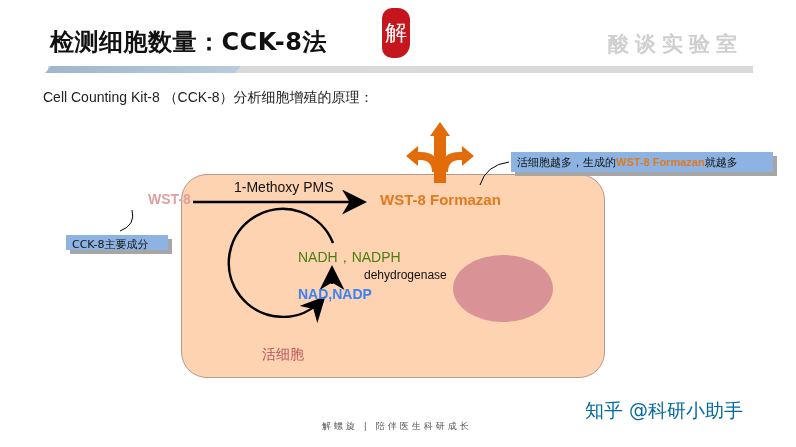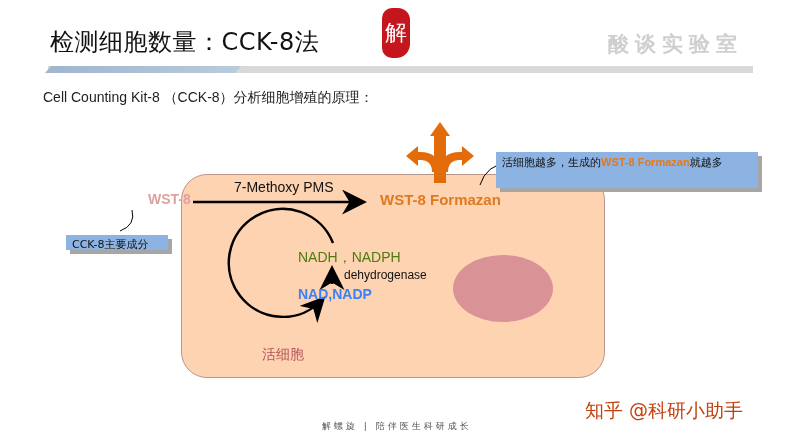--- a/index.html
+++ b/index.html
@@ -1,45 +1,45 @@
 <!DOCTYPE html>
 <html><head>
 <meta charset="utf-8">
 <style>
   html, body { margin:0; padding:0; }
   body { width:796px; height:447px; background:#ffffff; position:relative; overflow:hidden;
          font-family:"Liberation Sans","DejaVu Sans",sans-serif; }
   .abs { position:absolute; }
-  .title { left:50px; top:26px; font-size:24px; font-weight:normal; color:#111; letter-spacing:0.5px;
+  .title { left:50px; top:26px; font-size:24px; font-weight:bold; color:#111; letter-spacing:0.5px;
            font-family:"DejaVu Sans",sans-serif; }
   .seal { left:382px; top:8px; width:28px; height:50px; background:#c4161c; border-radius:10px 12px 14px 10px;
           color:#fff; font-size:22px; text-align:center; line-height:50px; font-family:"DejaVu Serif",serif; }
   .brand { left:608px; top:30px; font-size:21px; font-weight:bold; color:#cfcfcf; letter-spacing:6px;
            font-family:"DejaVu Sans",sans-serif;text-align:center; }
   .bar-grey { left:48px; top:66px; width:705px; height:7px; background:#d9d9d9; }
   .bar-blue { left:48px; top:66px; width:190px; height:7px;
               background:linear-gradient(90deg,#9fb6cc,#b9cbdc); transform:skewX(-40deg); transform-origin:left; }
   .subtitle { left:43px; top:89px; font-size:14px; color:#222; }
   .cell { left:181px; top:174px; width:424px; height:204px; background:#fdd3b2; border-radius:26px;
           border:1px solid #b9978a; box-sizing:border-box; }
   .nucleus { left:453px; top:255px; width:100px; height:67px; border-radius:50%; background:#d99396; }
   .cell-label { left:218px; top:346px; font-size:14px; color:#b7555a; font-family:"DejaVu Sans",sans-serif;margin-left:44px; }
   .wst8 { left:120px; top:191px; font-size:14px; font-weight:bold; color:#e0a0a0;margin-left:28px; }
   .pms { left:234px; top:179px; font-size:14px; color:#111; }
   .formazan { left:380px; top:191px; font-size:15px; font-weight:bold; color:#e07a1f; }
   .nadh { left:298px; top:249px; font-size:14px; color:#4d7c0f; }
-  .dehyd { left:344px; top:268px; font-size:12px; color:#111; }
+  .dehyd { left:364px; top:268px; font-size:12px; color:#111; }
   .nad { left:298px; top:286px; font-size:14px; color:#3b82f6;font-weight:bold; }
   .callout { background:#8db3e2; font-size:11px; color:#111; padding:0 6px; box-shadow:4px 4px 0 #a6a6a6;
              font-family:"DejaVu Sans",sans-serif; white-space:nowrap; }
-  .callout1 { left:496px; top:152px; height:36px; line-height:20px; width:250px; }
+  .callout1 { left:511px; top:152px; height:20px; line-height:20px; width:250px; }
   .callout1 .hl { color:#e07a1f; font-weight:bold; font-family:"Liberation Sans",sans-serif; }
   .callout2 { left:66px; top:235px; height:15px; line-height:20px; width:90px; }
   .footer { left:322px; top:420px; font-size:9px; color:#555; letter-spacing:3px; font-family:"DejaVu Sans",sans-serif;text-align:right; }
-  .watermark { left:585px; top:398px; font-size:19px; color:#c2410c; font-family:"DejaVu Sans",sans-serif; }
+  .watermark { left:585px; top:398px; font-size:19px; color:#0369a1; font-family:"DejaVu Sans",sans-serif; }
   svg.overlay { position:absolute; left:0; top:0; }
 </style>
 </head>
 <body>
 
 <div class="abs title">检测细胞数量：CCK-8法</div>
 <div class="abs seal">解</div>
 <div class="abs brand">酸谈实验室</div>
 <div class="abs bar-grey"></div>
 <div class="abs bar-blue"></div>
@@ -67,21 +67,21 @@
 
   <path d="M333,243 A54,54 0 1 0 322,300" fill="none" stroke="#000" stroke-width="2.5" marker-end="url(#ah)"></path>
 
   <line x1="332" y1="284" x2="332" y2="270" stroke="#000" stroke-width="2.5" marker-end="url(#ah)"></line>
 
   <path d="M509,162 Q486,165 480,185" fill="none" stroke="#000" stroke-width="1"></path>
   <path d="M132,210 Q136,225 120,231" fill="none" stroke="#000" stroke-width="1"></path>
 </svg>
 
 <div class="abs wst8">WST-8</div>
-<div class="abs pms">7-Methoxy PMS</div>
+<div class="abs pms">1-Methoxy PMS</div>
 <div class="abs formazan">WST-8 Formazan</div>
 <div class="abs nadh">NADH，NADPH</div>
 <div class="abs dehyd">dehydrogenase</div>
 <div class="abs nad">NAD,NADP</div>
 <div class="abs cell-label">活细胞</div>
 
 <div class="abs callout callout1">
   <span>活细胞越多，生成的</span><span class="hl">WST-8 Formazan</span><span>就越多</span>
 </div>
 <div class="abs callout callout2">CCK-8主要成分</div>

